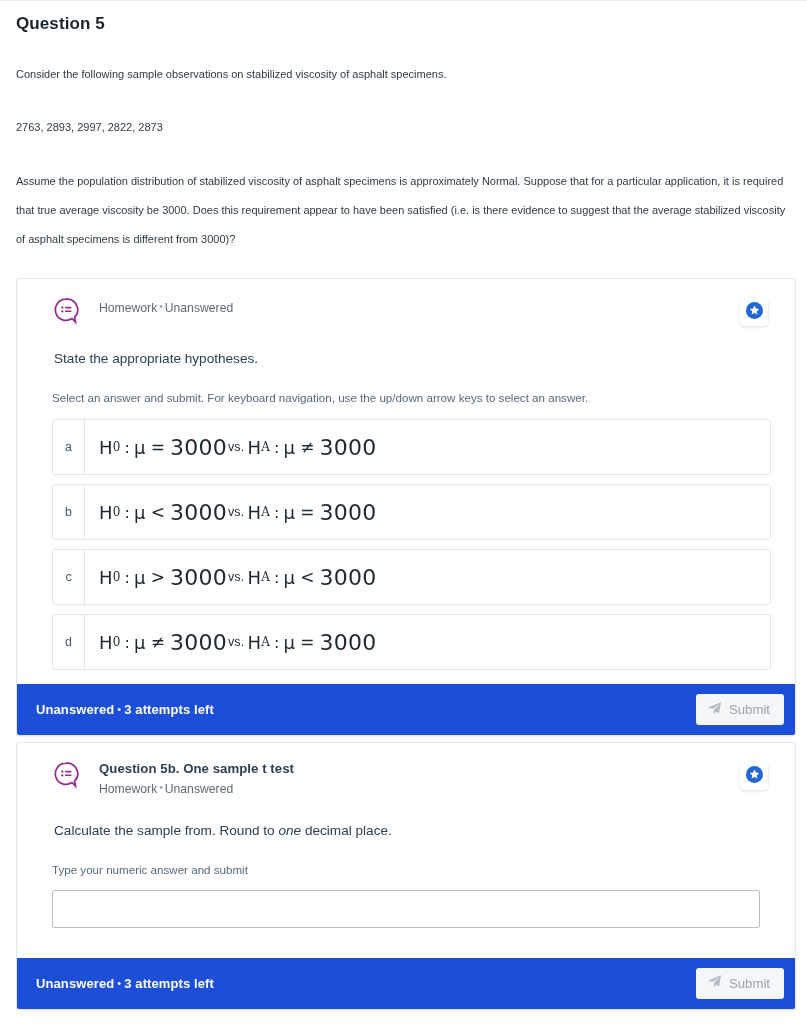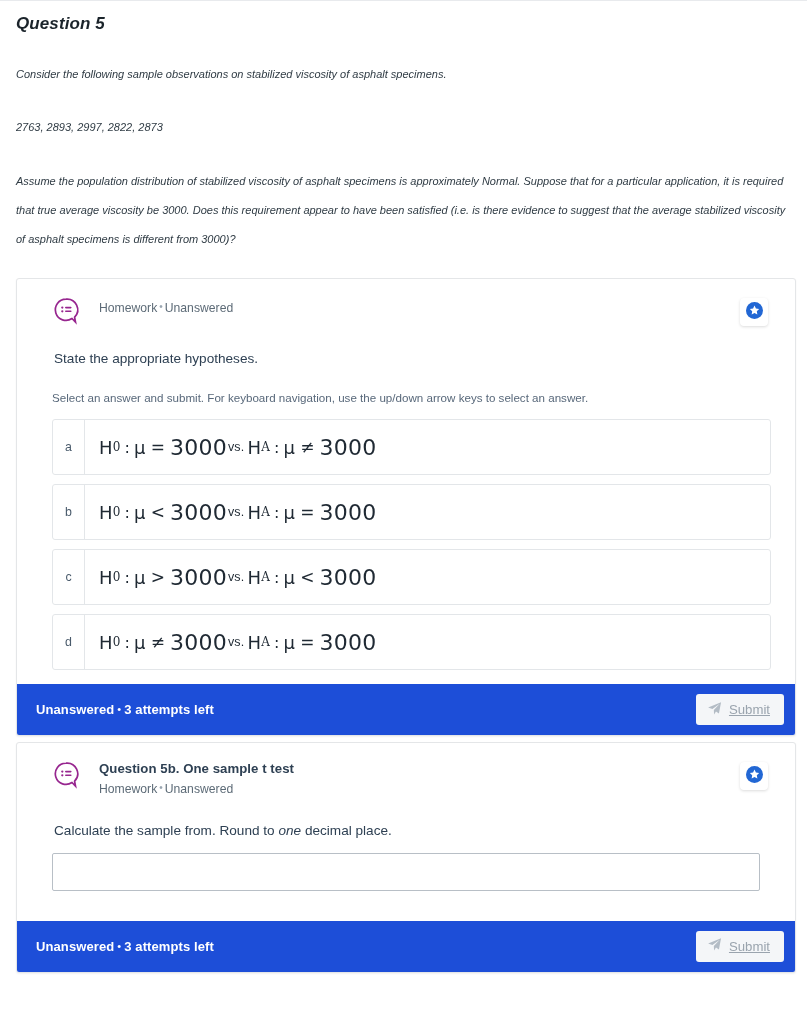--- a/index.html
+++ b/index.html
@@ -22,21 +22,20 @@
     width: 807px;
     height: 1024px;
     background: #ffffff;
     box-sizing: border-box;
     border-top: 1px solid #e8eaed;
   }
 
   
   .stem {
     padding: 0 16px;
-    font-style: italic;
   }
   .stem-title {
     font-size: 17px;
     font-weight: bold;
     color: #1b242b;
     margin: 13px 0 0 0;
     letter-spacing: 0.1px;
   }
   .stem-p {
     font-size: 11px;
@@ -244,21 +243,20 @@
     gap: 7px;
     background: #f4f6f8;
     border: none;
     border-radius: 3px;
     height: 31px;
     padding: 0 14px 0 11px;
     font-family: "Liberation Sans", sans-serif;
     font-size: 13.2px;
     color: #9aa4ae;
     cursor: default;
-    text-decoration: underline;
   }
   .plane-icon { display: block; }
 </style>
 </head>
 <body>
 
 <div class="page">
 
   <div class="stem">
     <h1 class="stem-title">Question 5</h1>
@@ -421,20 +419,21 @@
                 <circle cx="8.5" cy="8.5" r="8.5" fill="#2267d4"></circle>
                 <path d="M8.5 3.6l1.43 2.9 3.2 0.47-2.32 2.26 0.55 3.19L8.5 10.92l-2.86 1.5 0.55-3.19L3.87 6.97l3.2-0.47z" fill="#ffffff"></path>
               </svg>
             </span>
           </div>
         </div>
 
         <div class="prompt">
           <span>Calculate the sample from. Round to </span><em>one</em><span> decimal place.</span>
         </div>
+        <div class="hint">Type your numeric answer and submit</div>
 
         <div class="numeric-wrap">
           <input class="numeric-input" type="text" value="" style="">
         </div>
       </div>
 
       <div class="card-footer">
         <div class="footer-status">
           <span>Unanswered</span><span class="dot">•</span><span>3 attempts left</span>
         </div>

